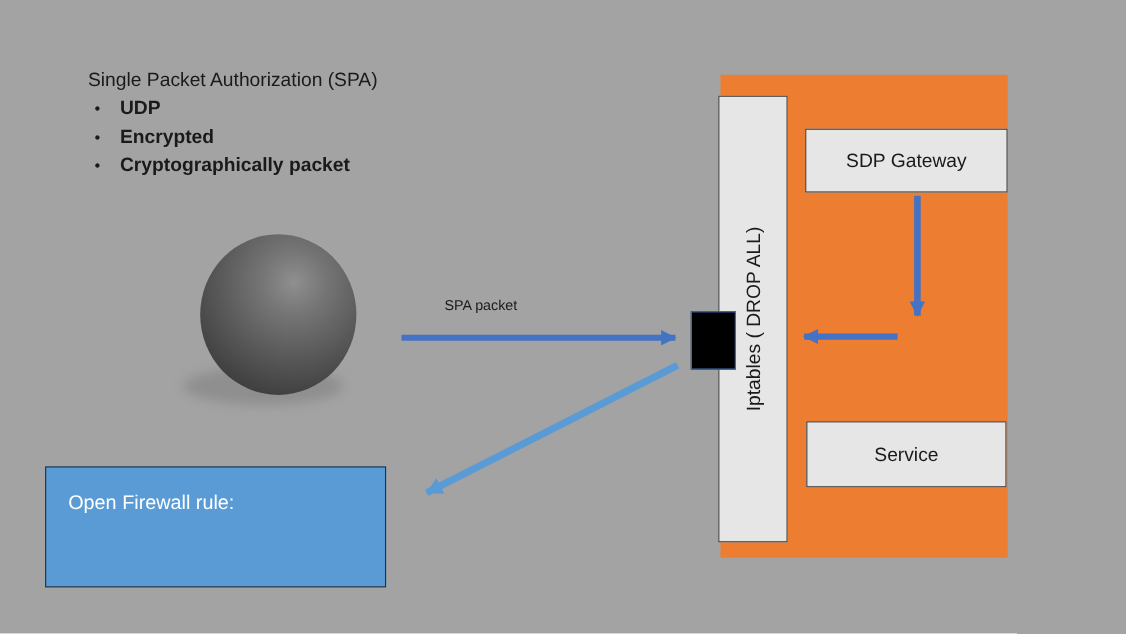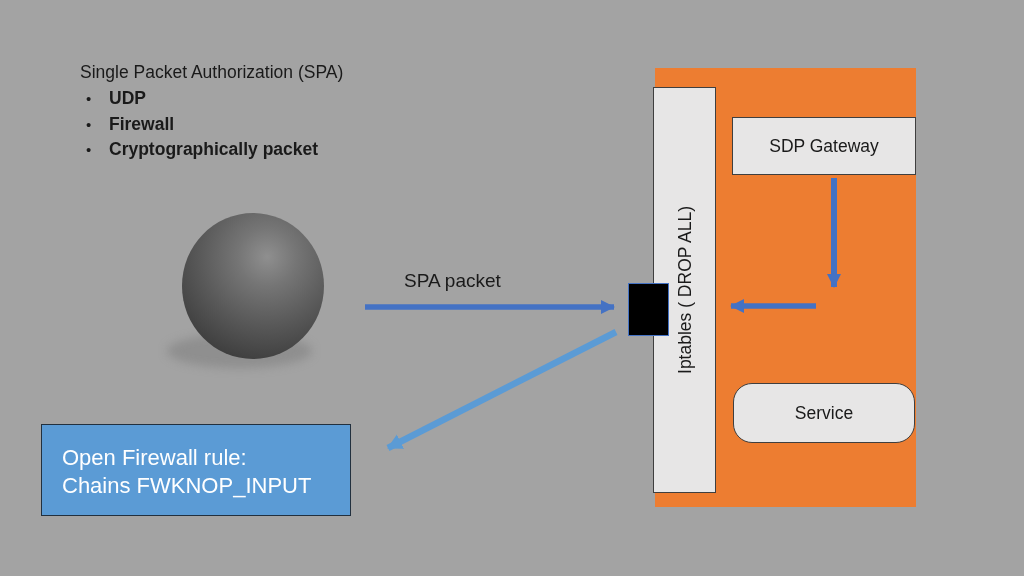--- a/index.html
+++ b/index.html
@@ -24,68 +24,68 @@
   .bullet-glyph{width:23px;padding-left:6px;font-size:15px;}
   .bullet-label{white-space:nowrap;font-weight:bold;}
 
   
   .sphere-shadow{position:absolute;left:167px;top:334px;width:145px;height:34px;border-radius:50%;
     background:rgba(110,110,110,.38);filter:blur(5px);}
   .sphere{position:absolute;left:182px;top:213px;width:142px;height:146px;border-radius:50%;
     background:radial-gradient(circle at 60% 30%, #8f8f8f 0%, #757575 22%, #585858 52%, #3e3e3e 80%, #474747 100%);}
 
   
-  .spa-label{position:absolute;left:404px;top:270px;font-size:19px;white-space:nowrap;}
+  .spa-label{position:absolute;left:404px;top:270px;font-size:13px;white-space:nowrap;}
 
   
   .orange-zone{position:absolute;left:655px;top:68px;width:261px;height:439px;background:var(--orange-zone);}
 
   
   .fw-bar{position:absolute;left:653px;top:87px;width:63px;height:406px;background:var(--box-gray);
     border:1.5px solid var(--box-border);box-sizing:border-box;}
   .fw-bar-label{position:absolute;left:50%;top:50%;transform:translate(-50%,-50%) rotate(-90deg);
     white-space:nowrap;font-size:17.5px;}
 
   
   .node-box{position:absolute;background:var(--box-gray);border:1.5px solid var(--box-border);
     box-sizing:border-box;display:flex;align-items:center;justify-content:center;font-size:17.5px;}
   .sdp-box{left:732px;top:117px;width:184px;height:58px;}
-  .service-box{left:733px;top:383px;width:182px;height:60px;border-radius:19px;}
+  .service-box{left:733px;top:383px;width:182px;height:60px;}
 
   
   .packet-square{position:absolute;left:628px;top:283px;width:41px;height:53px;background:var(--packet-black);
     border:1px solid var(--arrow-blue);box-sizing:border-box;}
 
   
   .arrows{position:absolute;left:0;top:0;width:1024px;height:576px;pointer-events:none;}
   .l-blue{stroke:var(--arrow-blue);}
   .l-light{stroke:var(--arrow-light-blue);}
   .m-blue{fill:var(--arrow-blue);}
   .m-light{fill:var(--arrow-light-blue);}
 
   
-  .rule-box{position:absolute;left:41px;top:424px;width:310px;height:92px;background:var(--open-rule-fill);
+  .rule-box{position:absolute;left:41px;top:424px;width:310px;height:110px;background:var(--open-rule-fill);
     border:1.5px solid var(--open-rule-border);box-sizing:border-box;color:#fff;
-    padding:19px 14px 0 20px;font-size:22px;line-height:27.5px;}
+    padding:19px 14px 0 20px;font-size:18px;line-height:27.5px;}
   .rule-line{white-space:nowrap;}
 </style>
 </head>
 <body>
 
 <div class="canvas">
 
   <div class="intro">
     <div class="intro-title">Single Packet Authorization (SPA)</div>
     <div class="bullet-row">
       <span class="bullet-glyph">•</span>
       <span class="bullet-label">UDP</span>
     </div>
     <div class="bullet-row">
       <span class="bullet-glyph">•</span>
-      <span class="bullet-label">Firewall</span>
+      <span class="bullet-label">Encrypted</span>
     </div>
     <div class="bullet-row">
       <span class="bullet-glyph">•</span>
       <span class="bullet-label">Cryptographically packet</span>
     </div>
   </div>
 
   <div class="sphere-shadow"></div>
   <div class="sphere"></div>
 
@@ -116,16 +116,15 @@
     <line x1="816" y1="306" x2="731" y2="306" class="l-blue" stroke-width="5.5" marker-end="url(#arrowBlue)"></line>
     <line x1="616" y1="332" x2="388" y2="448" class="l-light" stroke-width="6.5" marker-end="url(#arrowLight)"></line>
   </svg>
 
   <div class="packet-square"></div>
 
   <div class="spa-label">SPA packet</div>
 
   <div class="rule-box">
     <div class="rule-line">Open Firewall rule:</div>
-    <div class="rule-line">Chains FWKNOP_INPUT</div>
   </div>
 
 </div>
 
 </body></html>

